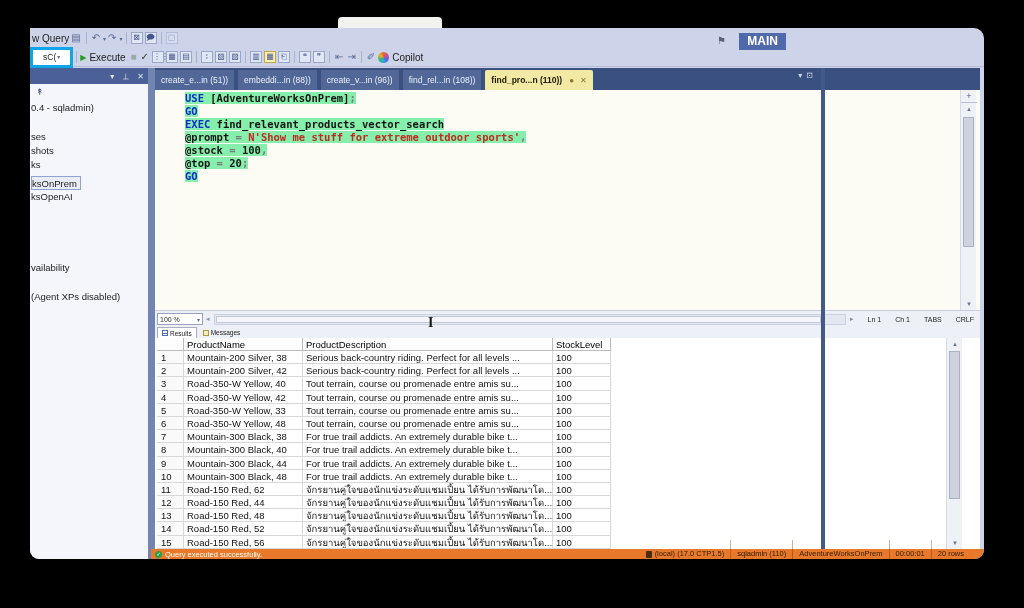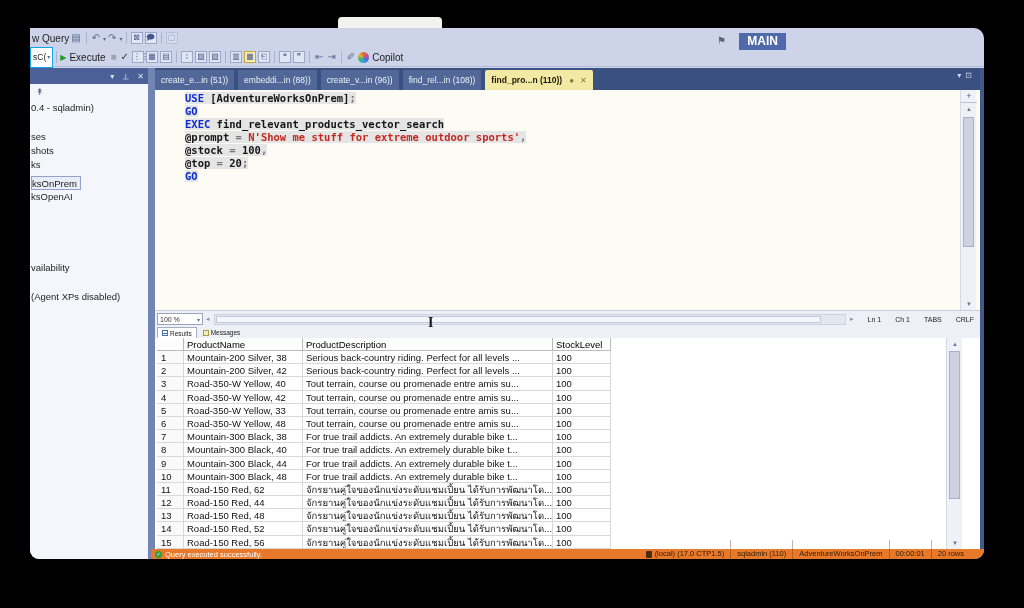--- a/index.html
+++ b/index.html
@@ -11,22 +11,22 @@
   .tb1{position:absolute;left:0;top:0;width:762px;height:20px;display:flex;align-items:center;
     font-size:10px;color:#1e1e1e;padding-left:2px;}
   .tb2{position:absolute;left:0;top:20px;width:954px;height:19px;display:flex;align-items:center;
     font-size:10px;color:#1e1e1e;border-bottom:1px solid #b5bdd6;}
   .tbicon{display:inline-block;margin:0 2px;color:#5a6b94;font-size:10px;line-height:12px;}
   .tbsep{width:1px;height:12px;background:#aab3cd;margin:0 3px;}
   .caret{font-size:6px;color:#5a6b94;margin-left:1px;}
   .iconbox{width:12px;height:12px;border:1px solid #9aa7c7;background:#dfe6f4;margin:0 1px;
     font-size:8px;line-height:10px;text-align:center;color:#44568a;}
   .iconbox.hl{background:#f7eebb;border-color:#c4a73e;}
-  .combo{height:21px;border:1px solid #0ea5e9;background:#fff;font-size:8.5px;line-height:12px;
-    padding:0 2px;color:#222;display:flex;align-items:center;}
+  .combo{height:21px;border:3px solid #0ea5e9;background:#fff;font-size:8.5px;line-height:12px;
+    padding:0 10px;color:#222;display:flex;align-items:center;}
   .exec{color:#1e9e1e;font-size:8px;margin-right:3px;}
   .execlbl{font-size:10px;color:#1c1c1c;}
   .copilot-ic{width:11px;height:11px;border-radius:50%;margin:0 3px 0 1px;
     background:conic-gradient(#e36b2c,#c94f9e,#5a63d8,#2fa8d8,#35b57a,#e3b32c,#e36b2c);}
   .mainbadge{position:absolute;right:6px;top:5px;height:17px;background:#5069ab;border-radius:0;
     color:#fff;font-weight:bold;font-size:12px;line-height:17px;padding:0 8px;}
   .flagic{position:absolute;right:66px;top:7px;color:#5a6378;font-size:10px;}
   
   .oe-title{position:absolute;left:0;top:40px;width:118px;height:16px;background:#4a6096;
     display:flex;align-items:center;justify-content:flex-end;color:#dde4f2;font-size:8px;}
@@ -36,36 +36,36 @@
   .oe-tool{color:#3a4a72;font-size:9px;padding:3px 0 0 6px;}
   .tree-item{height:14px;line-height:14px;white-space:nowrap;}
   .tree-item.sel{display:inline-block;border:1px solid #93a2cc;background:#e9edf7;padding-right:3px;}
   .tree{padding-left:1px;}
   .tree .tree-item:nth-child(1){margin-top:4px;}
   .tree .tree-item:nth-child(2){margin-top:15px;}
   .tree .tree-item:nth-child(7){margin-top:57px;}
   .tree .tree-item:nth-child(8){margin-top:15px;}
   .vsplit{position:absolute;left:118px;top:40px;width:7px;height:491px;background:#7285b2;}
   
-  .doc{position:absolute;left:125px;top:40px;width:829px;height:481px;background:#fcfbf4;}
+  .doc{position:absolute;left:125px;top:40px;width:670px;height:481px;background:#fcfbf4;}
   .rightstrip{position:absolute;right:0;top:0;width:4px;height:481px;background:#42598c;}
   .tabbar{position:absolute;left:0;top:0;width:825px;height:22px;background:#3a5080;
     display:flex;align-items:flex-end;}
   .etab{height:20px;margin-right:4px;background:#516798;color:#eef1f8;font-size:8.5px;
     display:flex;align-items:center;justify-content:center;padding:0 6px;white-space:nowrap;}
   .etab.active{background:#f2e9a4;color:#1c1b04;font-weight:bold;border-radius:2px 2px 0 0;}
   .etab .pin{color:#8a7a30;font-size:8px;margin-left:7px;font-weight:normal;}
   .etab .cls{color:#8a7a30;font-size:8px;margin-left:6px;font-weight:normal;}
   .tabbar-right{position:absolute;right:8px;top:3px;color:#cfd8ea;font-size:8px;letter-spacing:4px;}
   
   .editor{position:absolute;left:0;top:22px;width:825px;height:220px;background:#fcfbf4;overflow:hidden;}
   .sqlpane{position:absolute;left:0;top:2px;width:805px;padding-left:30px;
     font-family:"DejaVu Sans Mono",monospace;font-size:10.5px;font-weight:bold;line-height:13px;}
   .sql-line{white-space:pre;}
-  .sql-line .hl{background:#e5e5e5;}
+  .sql-line .hl{background:#86efac;}
   .kw{color:#0f2bce;} .id{color:#151515;} .op{color:#7a7a7a;} .str{color:#c22a21;}
   .vscroll{position:absolute;width:16px;background:#eef1f6;border-left:1px solid #d5dae6;}
   .vscroll .arr{position:absolute;left:0;width:16px;height:12px;text-align:center;font-size:6px;
     color:#6b7690;line-height:12px;}
   .vscroll .thumb{position:absolute;left:2px;width:11px;background:#cdd2de;border:1px solid #aab1c2;}
   .ed-scroll{right:4px;top:0;height:220px;}
   .splitbtn{position:absolute;left:0;top:0;width:16px;height:13px;border-bottom:1px solid #b9c0d2;
     text-align:center;font-size:9px;color:#55608a;line-height:13px;}
   
   .midstrip{position:absolute;left:0;top:242px;width:825px;height:17px;background:#edf0f6;

